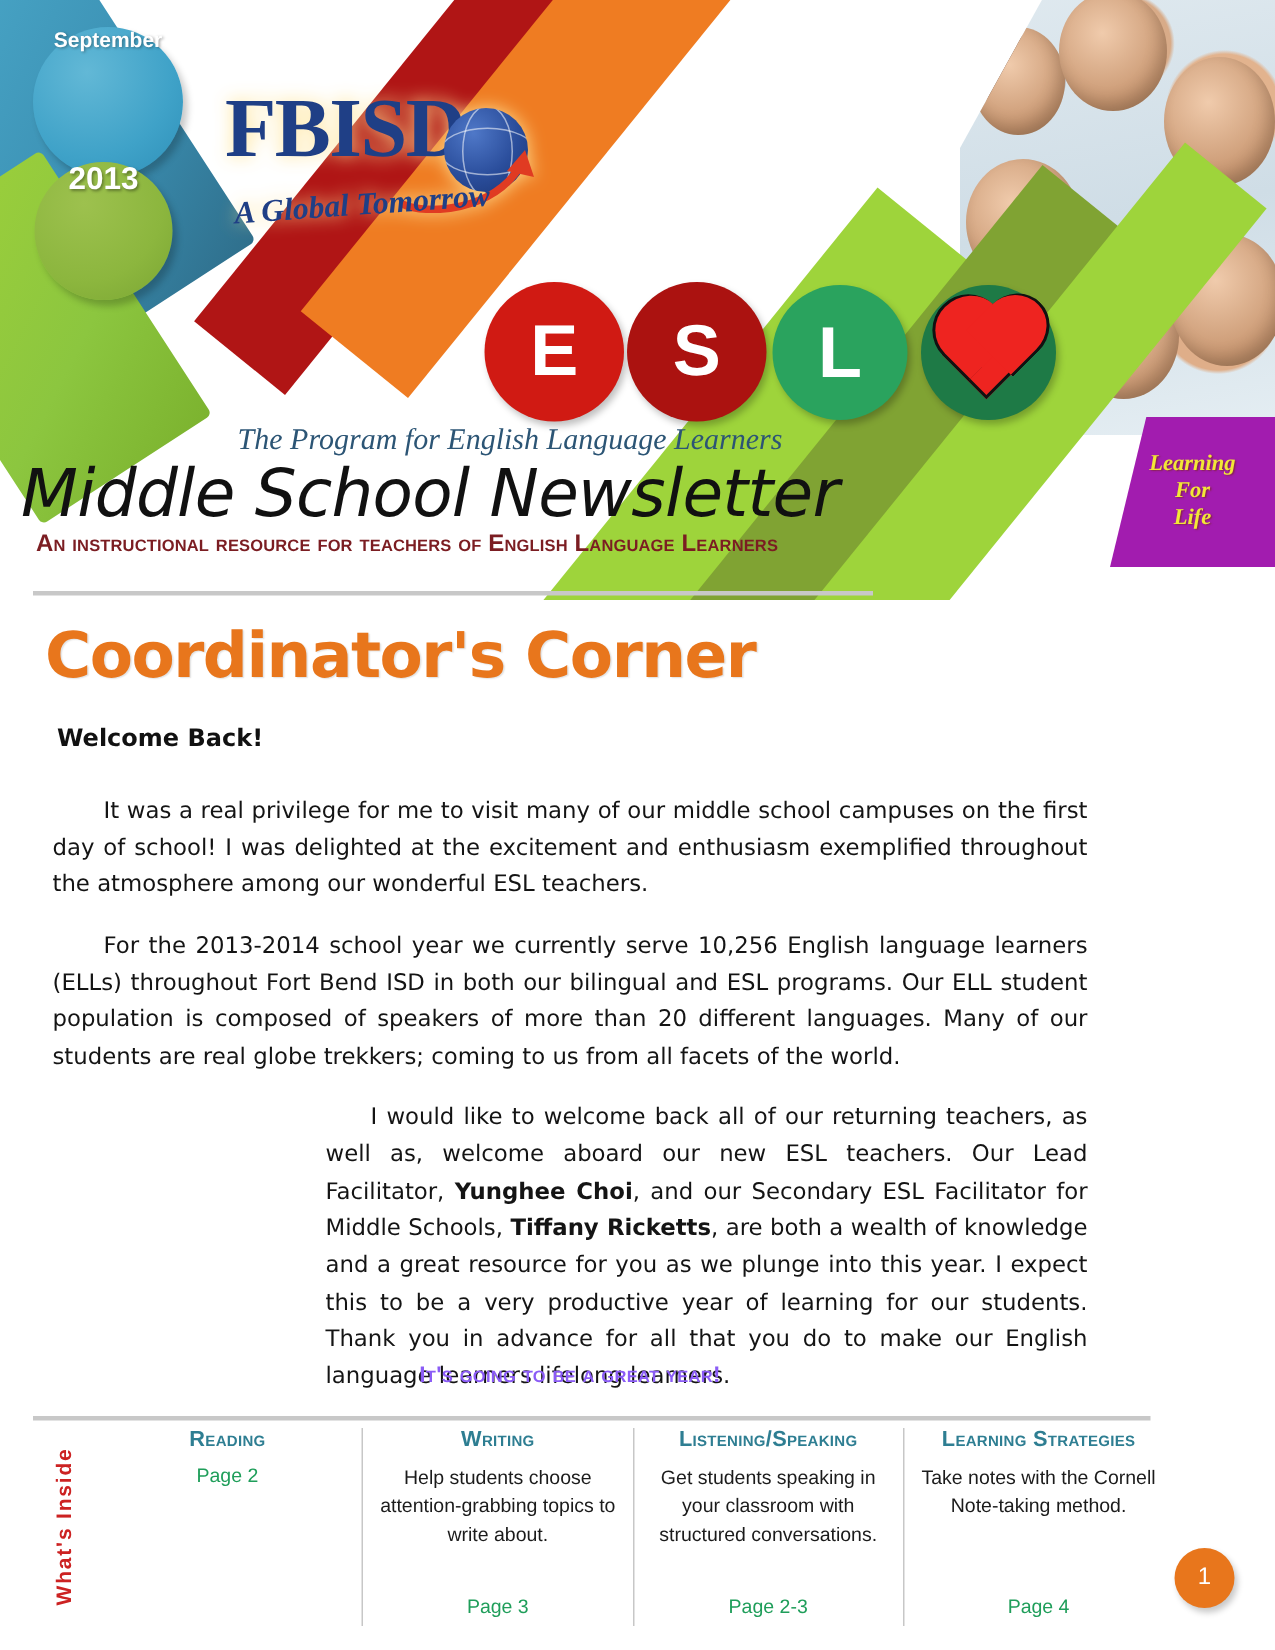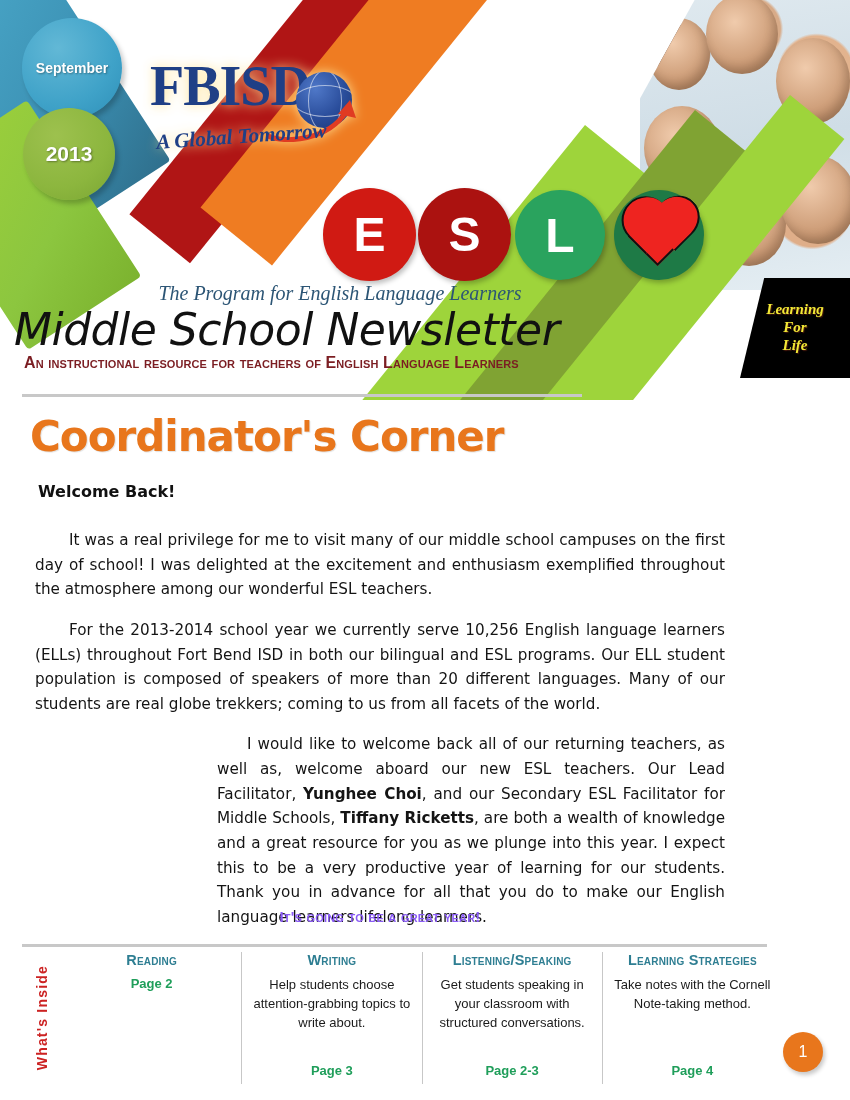--- a/index.html
+++ b/index.html
@@ -33,21 +33,21 @@
   }
   
   .green-wedge {
     left: -40px; top: 120px; width: 135px; height: 210px;
     background: linear-gradient(150deg, #9fd13a 0%, #8cc63f 60%, #7cb32f 100%);
     transform: rotate(-33deg);
     border-radius: 4px;
   }
   .bubble {
     border-radius: 50%;
-    display: flex; align-items: center; justify-content: center;
+    display: flex; align-items: flex-start; justify-content: center;
     color: #ffffff; font-weight: bold;
     text-shadow: 1px 1px 2px rgba(0,0,0,.35);
     box-shadow: 3px 4px 5px rgba(0,0,0,.22);
   }
   .b-month {
     left: 22px; top: 18px; width: 100px; height: 100px;
     background: radial-gradient(circle at 36% 30%, #62b8d6 0%, #3fa2c8 60%, #2e8fb8 100%);
     font-size: 14px;
   }
   .b-year {
@@ -94,21 +94,21 @@
   }
   .collage-face {
     position: absolute; border-radius: 50%;
     background: radial-gradient(circle at 40% 35%, #f0cbac, #c89670 70%, #a87c57 100%);
     box-shadow: inset -4px -6px 10px rgba(0,0,0,.18);
   }
 
   
   .lfl {
     right: 0; top: 278px; width: 110px; height: 100px;
-    background: #000000;
+    background: #a21caf;
     clip-path: polygon(22% 0, 100% 0, 100% 100%, 0 100%);
     display: flex; flex-direction: column;
     align-items: center; justify-content: center;
     gap: 2px;
   }
   .lfl span {
     font-family: "Liberation Serif", serif;
     font-weight: bold; font-style: italic;
     font-size: 15px; color: #f2e836;
     text-shadow: 1px 1px 1px rgba(120,40,20,.6);
@@ -272,21 +272,21 @@
     font-size: 14.5px; color: #2e7e92;
     margin-bottom: 8px; letter-spacing: .2px;
   }
   .icol-desc {
     font-family: "Liberation Sans", sans-serif;
     font-size: 13px; color: #1b1b1b; line-height: 1.45;
     flex: 1;
   }
   .icol-page {
     font-family: "Liberation Sans", sans-serif;
-    font-weight: bold; font-size: 13px; color: #1f9e5a;
+    font-weight: normal; font-size: 13px; color: #1f9e5a;
     padding-bottom: 6px;
   }
 
   .pagenum {
     position: absolute; left: 783px; top: 1032px;
     width: 40px; height: 40px; border-radius: 50%;
     background: #e8761c;
     color: #fff; font-family: "Liberation Sans", sans-serif;
     font-size: 16px;
     display: flex; align-items: center; justify-content: center;

